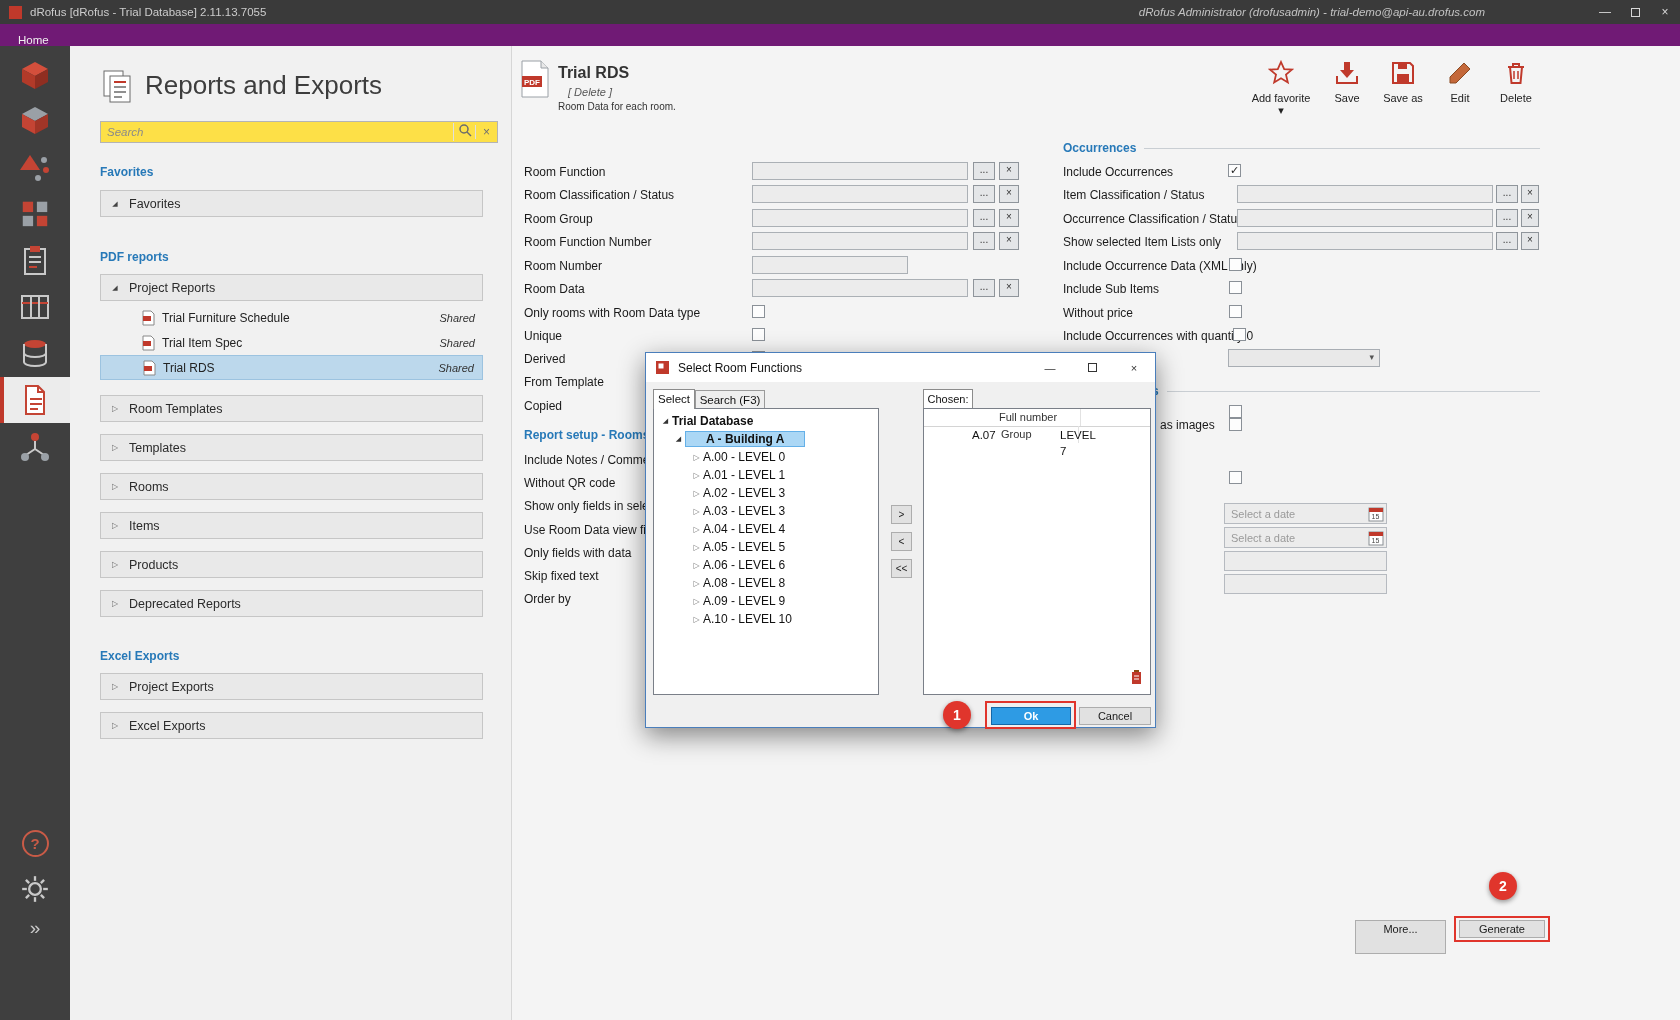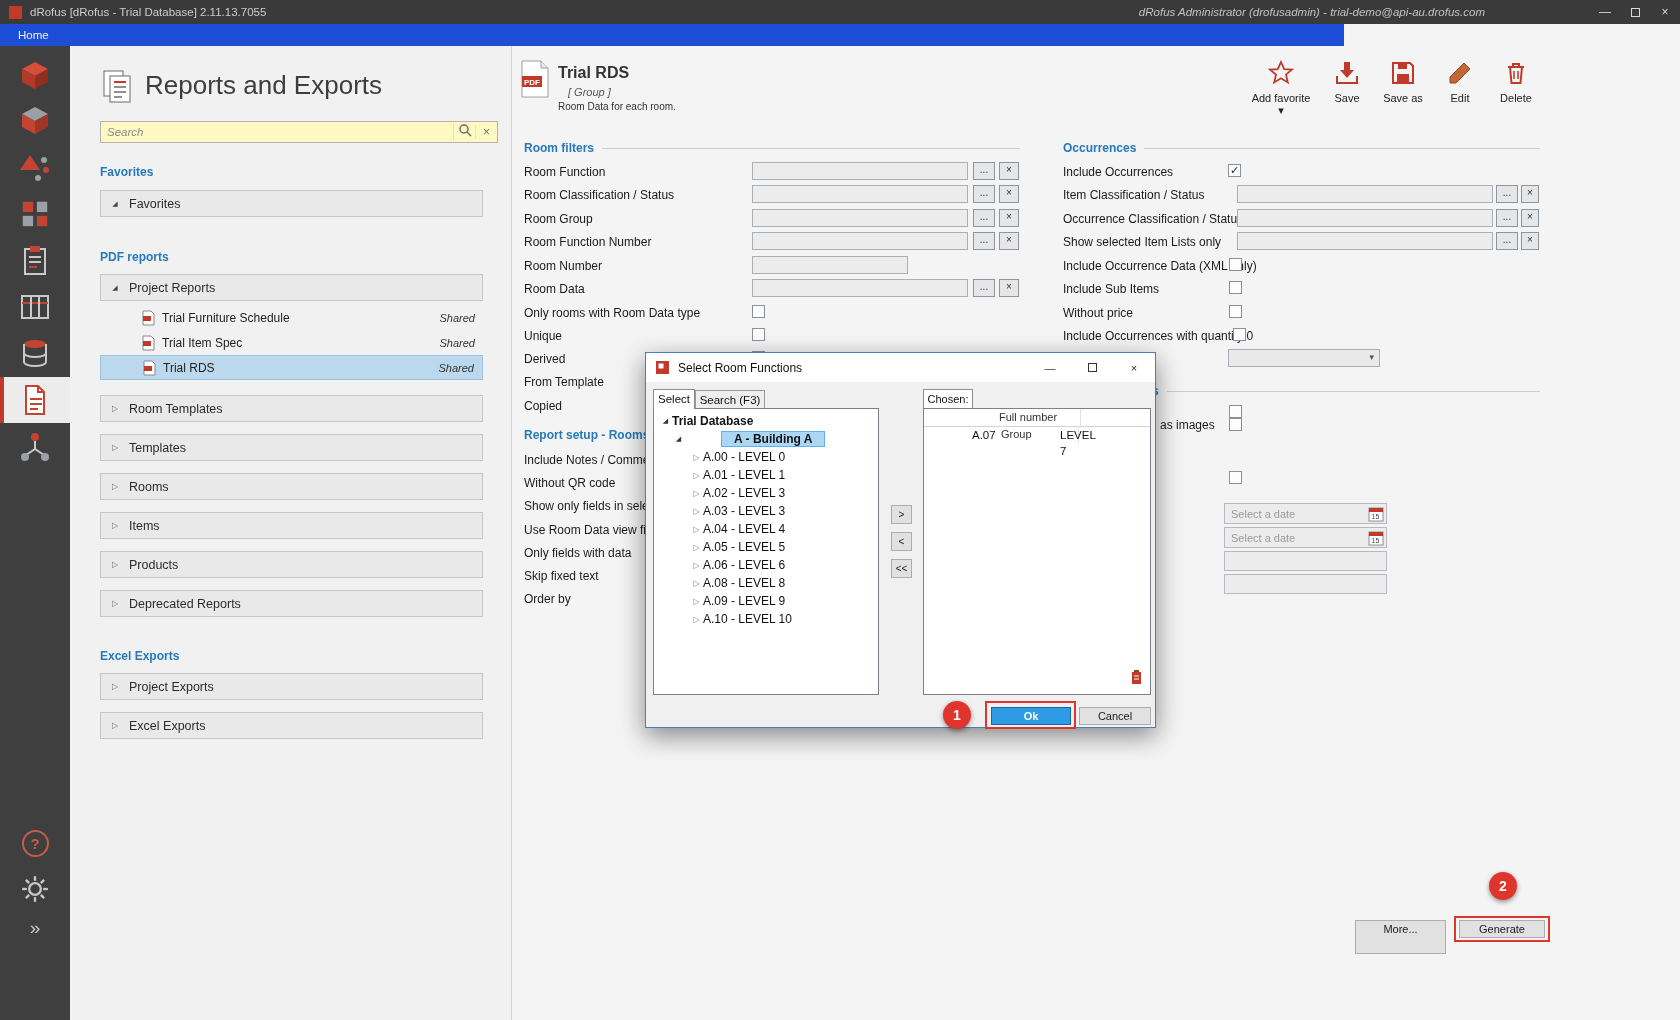--- a/index.html
+++ b/index.html
@@ -8,34 +8,34 @@
   #app { position:relative; width:1680px; height:1020px; background:#f4f4f4; overflow:hidden; }
 
   
   .titlebar { position:absolute; left:0; top:0; width:1680px; height:24px; background:#3a3a3a;
               display:flex; align-items:center; color:#c9c9c9; font-size:11.5px; }
   .app-logo { width:13px; height:13px; background:#c0392b; margin:0 8px 0 9px; }
   .tb-title { color:#cccccc; }
   .tb-user { margin-left:auto; margin-right:105px; color:#c2c2c2;font-style:italic; }
   .tb-btn { width:30px; height:24px; display:flex; align-items:center; justify-content:center; color:#d8d8d8; font-size:12px; }
   .restore-box { width:9px; height:9px; border:1px solid #d8d8d8; display:inline-block; }
-  .menubar { position:absolute; left:0; top:24px; width:1344px; height:22px; background:#1d4ed8; display:flex; align-items:center; }
+  .menubar { position:absolute; left:0; top:24px; width:1680px; height:22px; background:#701a75; display:flex; align-items:flex-end; }
   .menu-home { color:#f0f0f0; font-size:11.5px; margin-left:18px; }
 
   
   .navstrip { position:absolute; left:0; top:46px; width:70px; height:974px; background:#3f3f3f; }
   .nav-item { position:absolute; left:0; width:70px; height:46px; display:flex; align-items:center; justify-content:center; cursor:pointer; }
   .nav-item.selected { background:#ececec; }
   .nav-item.selected::before { content:""; position:absolute; left:0; top:0; width:4px; height:100%; background:#c0392b; }
 
   
   .leftpanel { position:absolute; left:70px; top:46px; width:442px; height:974px; background:#f1f1f1; border-right:1px solid #d6d6d6; }
   .panel-title { position:absolute; left:145px; top:70px; font-size:26px; color:#3d3d3d; }
   .panel-title-icon { position:absolute; left:100px; top:68px; }
-  .searchbox { position:absolute; left:100px; top:121px; width:398px; height:22px; background:#fef9c3; border:1px solid #b4b4b4; display:flex; align-items:center; }
+  .searchbox { position:absolute; left:100px; top:121px; width:398px; height:22px; background:#fde047; border:1px solid #b4b4b4; display:flex; align-items:center; }
   .search-input { flex:1; border:none; outline:none; height:18px; font-size:11.5px; padding-left:6px; background:transparent; font-family:"Liberation Sans",sans-serif; }
   .search-input::placeholder { font-style:italic; color:#8a8a8a; }
   .search-ico { width:22px; text-align:center; border-left:1px solid #e0e0e0; }
   .search-clear { width:22px; text-align:center; color:#707070; font-size:12px; border-left:1px solid #e0e0e0; cursor:pointer; }
   .sechdr { position:absolute; left:100px; font-size:12px; font-weight:bold; color:#2779b8; }
   .bar { position:absolute; left:100px; width:383px; height:27px; background:#e9e9e9; border:1px solid #c6c6c6;
          display:flex; align-items:center; font-size:12.5px; color:#2b2b2b; cursor:pointer; }
   .bar .arr { width:28px; text-align:center; font-size:7px; color:#444; }
   .bar .arrc { width:28px; text-align:center; font-size:8px; color:#707070; }
   .report-row { position:absolute; left:100px; width:383px; height:25px; display:flex; align-items:center; font-size:12px; color:#222; cursor:pointer; }
@@ -75,21 +75,21 @@
   .dlg-btn { width:42px; height:29px; display:flex; align-items:center; justify-content:center; color:#333; font-size:11px; cursor:pointer; }
   .dlg-restore { width:9px; height:9px; border:1px solid #333; display:inline-block; }
   .dlg-tab { position:absolute; font-size:11.5px; color:#111; text-align:center; cursor:pointer; }
   .dlg-tab.active { background:#fff; border:1px solid #8c8c8c; border-bottom:none; z-index:3; }
   .dlg-tab.inactive { background:#eeeeee; border:1px solid #9a9a9a; border-bottom:none; }
   .treepanel { position:absolute; left:7px; top:55px; width:226px; height:287px; background:#fff; border:1px solid #7a7f88; overflow:hidden; padding-top:3px; }
   .tnode { height:18px; display:flex; align-items:center; font-size:12px; color:#111; cursor:pointer; white-space:nowrap; }
   .texp { width:13px; font-size:7px; color:#333; text-align:center; }
   .tcol { width:13px; font-size:8px; color:#808080; text-align:center; }
   .bold { font-weight:bold; }
-  .tsel { background:#abd7f5; border:1px solid #64b0e8; padding:0 12px;margin-left:36px; }
+  .tsel { background:#abd7f5; border:1px solid #64b0e8; padding:0 20px; }
   .movebtn { position:absolute; width:21px; height:19px; background:#e1e1e1; border:1px solid #adadad; font-size:10px;
              text-align:center; line-height:17px; color:#222; cursor:pointer; }
   .chosen-tab { position:absolute; left:277px; top:36px; width:50px; height:20px; background:#fff; border:1px solid #8c8c8c;
                 border-bottom:none; font-size:11px; text-align:center; line-height:19px; color:#111; cursor:pointer; }
   .chosen-panel { position:absolute; left:277px; top:55px; width:228px; height:287px; background:#fff; border:1px solid #7a7f88; }
   .cg-header { display:flex; height:18px; border-bottom:1px solid #d4d4d4; font-size:11px; color:#333; align-items:center;flex-direction:column; }
   .cg-c1 { width:88px; padding-left:6px; border-right:1px solid #e2e2e2; height:100%; line-height:17px; }
   .cg-c2 { width:84px; padding-left:6px; border-right:1px solid #e2e2e2; height:100%; line-height:17px; }
   .cg-row { display:flex; height:17px; font-size:11.5px; color:#111; align-items:center; cursor:pointer; }
   .cg-row .cg-c1, .cg-row .cg-c2 { border-right:none; line-height:16px;padding-left:48px; }
@@ -328,21 +328,21 @@
 
   <span style="position:absolute;left:520px;top:60px">
     <svg width="30" height="38" viewBox="0 0 30 38">
         <path d="M2 1 h19 l7 7 v29 h-26 z" fill="#fff" stroke="#9aa0a6"></path>
         <path d="M21 1 v7 h7" fill="#e8e8e8" stroke="#9aa0a6"></path>
         <rect x="2" y="16" width="20" height="11" fill="#c0392b"></rect>
         <text x="4" y="25" font-size="8" fill="#fff" font-weight="bold">PDF</text>
       </svg>
   </span>
   <div class="rpt-title">Trial RDS</div>
-  <div class="rpt-shared">[ Group ]</div>
+  <div class="rpt-shared">[ Delete ]</div>
   <div class="rpt-desc">Room Data for each room.</div>
 
   <div class="tool" style="left:1250px">
     <svg width="26" height="26" viewBox="0 0 26 26">
         <polygon points="13,2 16.2,9.2 24,9.6 18,14.6 19.8,22.4 13,18.2 6.2,22.4 8,14.6 2,9.6 9.8,9.2" fill="none" stroke="#c0392b" stroke-width="1.8"></polygon>
       </svg>
     <div class="tlabel"><span>Add favorite</span> <span>▾</span></div>
   </div>
   <div class="tool" style="left:1316px">
     <svg width="26" height="26" viewBox="0 0 26 26">
@@ -368,24 +368,20 @@
   <div class="tool" style="left:1485px">
     <svg width="26" height="26" viewBox="0 0 26 26">
         <path d="M5 7 h16" stroke="#c0392b" stroke-width="2"></path>
         <path d="M10 7 v-3 h6 v3" fill="none" stroke="#c0392b" stroke-width="2"></path>
         <path d="M7 7 l1.5 16 h9 l1.5 -16" fill="none" stroke="#c0392b" stroke-width="2"></path>
         <path d="M11 11 v8 M15 11 v8" stroke="#c0392b" stroke-width="1.5"></path>
       </svg>
     <div class="tlabel">Delete</div>
   </div>
 
-  <div class="sec-row" style="left:524px;top:141px;width:496px">
-    <span class="stext">Room filters</span>
-      <span class="sline"></span>
-  </div>
 
   <span class="flabel" style="left:524px;top:163px">Room Function</span>
   <span class="tfield" style="left:752px;top:162px;width:216px"></span>
   <span class="sbtn" style="left:973px;top:162px;width:22px">...</span>
   <span class="sbtn" style="left:999px;top:162px;width:20px">×</span>
 
   <span class="flabel" style="left:524px;top:186px">Room Classification / Status</span>
   <span class="tfield" style="left:752px;top:185px;width:216px"></span>
   <span class="sbtn" style="left:973px;top:185px;width:22px">...</span>
   <span class="sbtn" style="left:999px;top:185px;width:20px">×</span>

